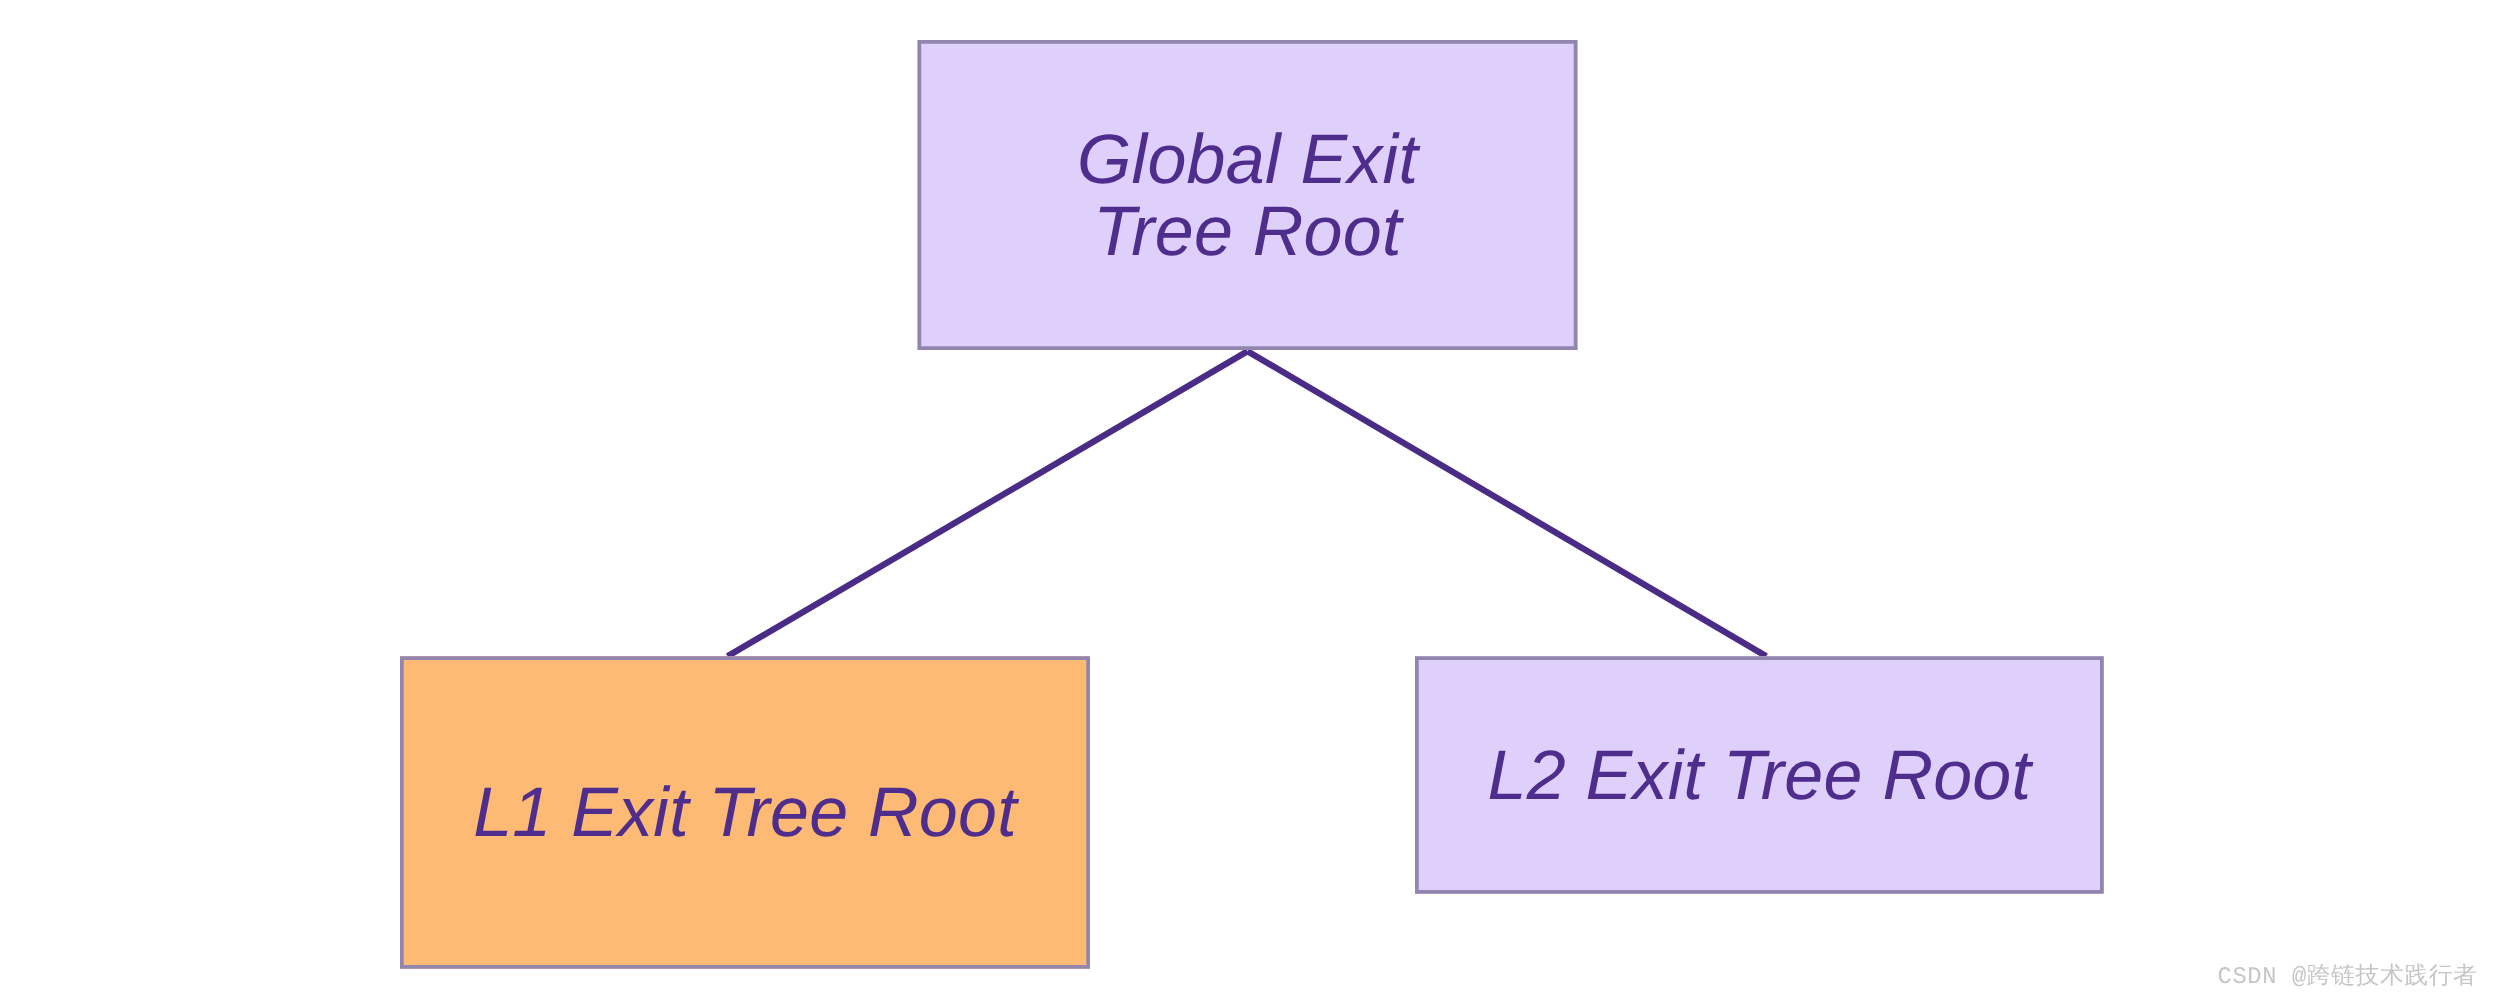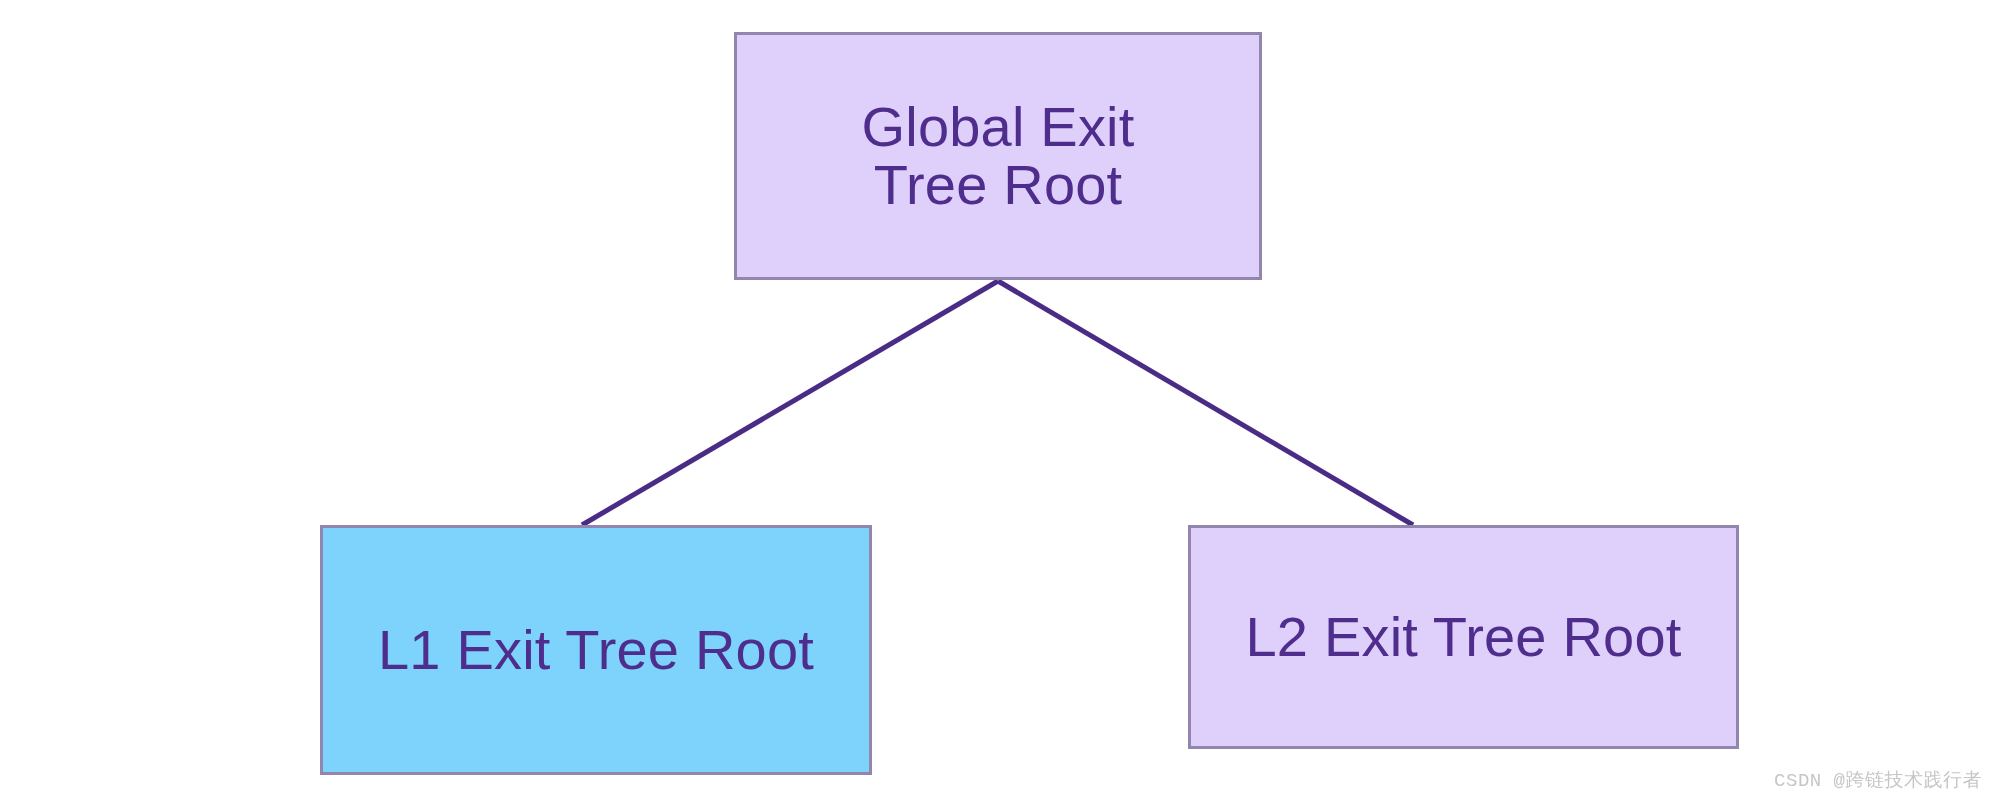--- a/index.html
+++ b/index.html
@@ -37,20 +37,21 @@
     text-align: center;
   }
   .node-label {
     color: #4E2D8C;
     font-family: "Liberation Sans", "DejaVu Sans", sans-serif;
     font-size: 56px;
     font-weight: 400;
     line-height: 1.03;
     letter-spacing: 0.2px;
     white-space: pre-line;
+    font-style: italic;
   }
   #node-root {
     left: 734px;
     top: 32px;
     width: 528px;
     height: 248px;
   }
   #node-l1 {
     left: 320px;
     top: 525px;
@@ -82,23 +83,23 @@
   <svg id="edge-layer" viewBox="0 0 2000 801">
     <line stroke="#4A2C87" stroke-width="5" stroke-linecap="butt" x1="998" y1="281" x2="582" y2="525"></line>
     <line stroke="#4A2C87" stroke-width="5" stroke-linecap="butt" x1="998" y1="281" x2="1413" y2="525"></line>
   </svg>
 
   <div class="node" id="node-root" style="left: 734px; top: 32px; width: 528px; height: 248px; background: rgb(223, 207, 251); border-color: rgb(146, 133, 174);">
     <span class="node-label" style="color: rgb(78, 45, 140);">Global Exit
 Tree Root</span>
   </div>
 
-  <div class="node" id="node-l1" style="left: 320px; top: 525px; width: 552px; height: 250px; background: #7dd3fc; border-color: rgb(146, 133, 174);">
+  <div class="node" id="node-l1" style="left: 320px; top: 525px; width: 552px; height: 250px; background: #fdba74; border-color: rgb(146, 133, 174);">
     <span class="node-label" style="color: rgb(78, 45, 140);">L1 Exit Tree Root</span>
   </div>
 
-  <div class="node" id="node-l2" style="left: 1188px; top: 525px; width: 551px; height: 224px; background: rgb(223, 207, 251); border-color: rgb(146, 133, 174);">
+  <div class="node" id="node-l2" style="left: 1132px; top: 525px; width: 551px; height: 190px; background: rgb(223, 207, 251); border-color: rgb(146, 133, 174);">
     <span class="node-label" style="color: rgb(78, 45, 140);">L2 Exit Tree Root</span>
   </div>
 
   <div id="watermark">CSDN @跨链技术践行者</div>
 
 </div>
 
 </body></html>

